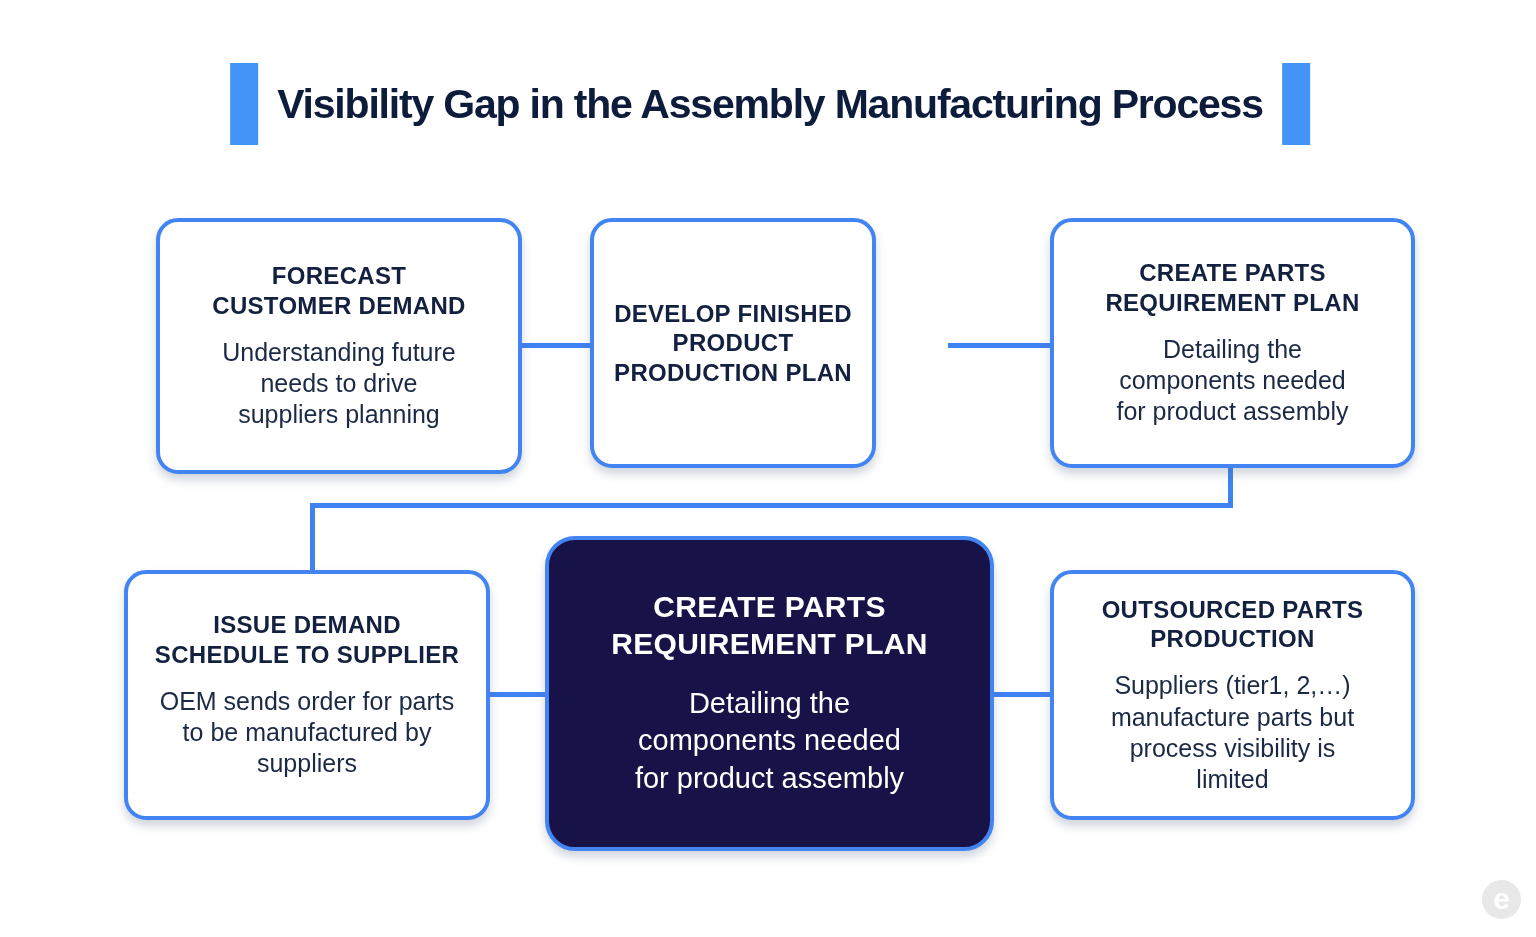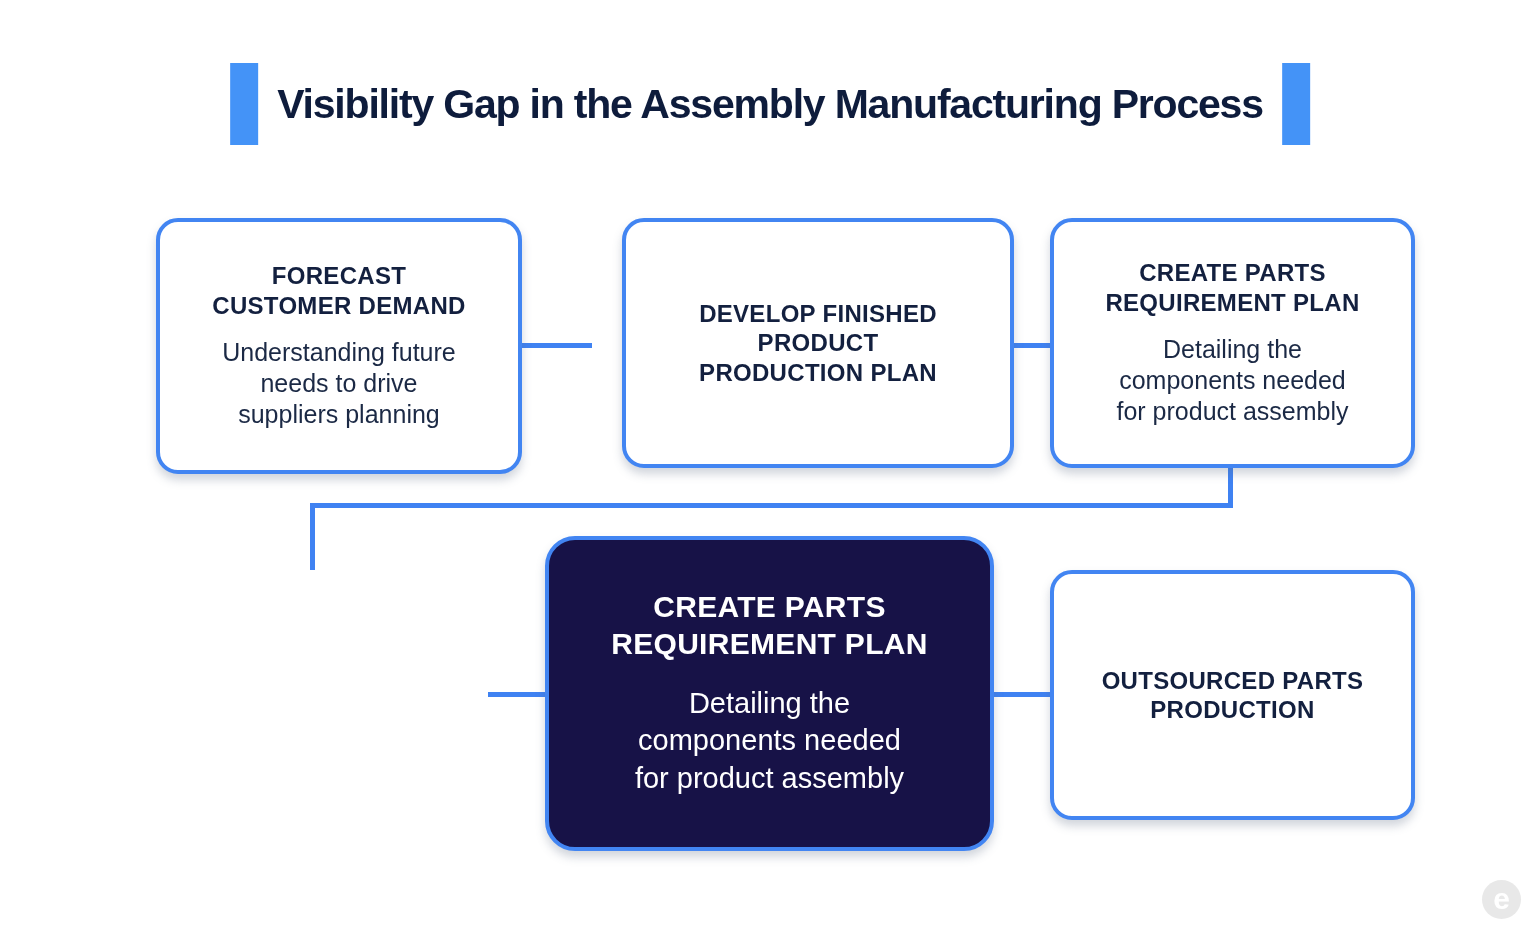--- a/index.html
+++ b/index.html
@@ -32,21 +32,21 @@
   }
   .node-heading{
     font-size:24px;font-weight:700;line-height:1.22;letter-spacing:0.3px;
     color:var(--heading-color);white-space:pre-line;
   }
   .node-body{
     font-size:25px;font-weight:400;line-height:1.25;
     color:var(--body-color);white-space:pre-line;
   }
   .node-1{left:122px;top:216px;width:366px;height:256px;margin-left:32px;}
-  .node-2{left:588px;top:216px;width:392px;height:250px;margin-left:32px;}
+  .node-2{left:588px;top:216px;width:286px;height:250px;}
   .node-3{left:1048px;top:216px;width:365px;height:250px;}
   .node-4{left:122px;top:568px;width:366px;height:250px;}
   .node-5{
     left:543px;top:534px;width:449px;height:315px;
     background:var(--highlight-bg);border-radius:30px;gap:20px;
   }
   .node-5 .node-heading{color:var(--highlight-text);font-size:30px;}
   .node-5 .node-body{color:var(--highlight-text);font-size:29px;line-height:1.3;}
   .node-6{left:1048px;top:568px;width:365px;height:250px;}
 
@@ -98,31 +98,42 @@
   </section>
 
   <section class="node node-3">
     <h2 class="node-heading">CREATE PARTS
 REQUIREMENT PLAN</h2>
     <p class="node-body">Detailing the
 components needed
 for product assembly</p>
   </section>
 
+  <section class="node node-4">
+    <h2 class="node-heading">ISSUE DEMAND
+SCHEDULE TO SUPPLIER</h2>
+    <p class="node-body">OEM sends order for parts
+to be manufactured by
+suppliers</p>
+  </section>
 
   <section class="node node-5">
     <h2 class="node-heading">CREATE PARTS
 REQUIREMENT PLAN</h2>
     <p class="node-body">Detailing the
 components needed
 for product assembly</p>
   </section>
 
   <section class="node node-6">
     <h2 class="node-heading">OUTSOURCED PARTS
 PRODUCTION</h2>
+    <p class="node-body">Suppliers (tier1, 2,…)
+manufacture parts but
+process visibility is
+limited</p>
   </section>
 
   <div class="watermark">
     <span>e</span>
   </div>
 
 </div>
 
 </body></html>

